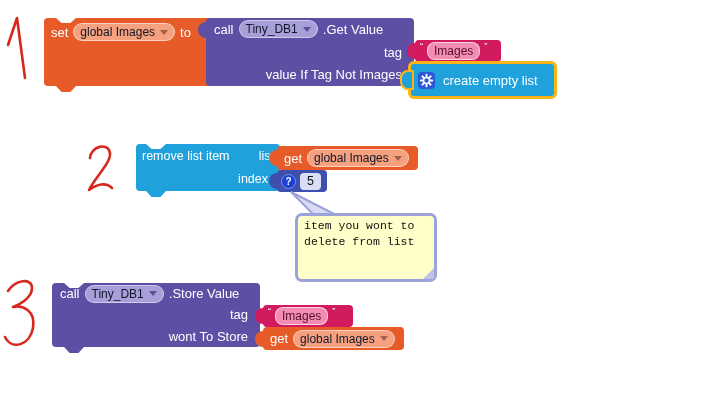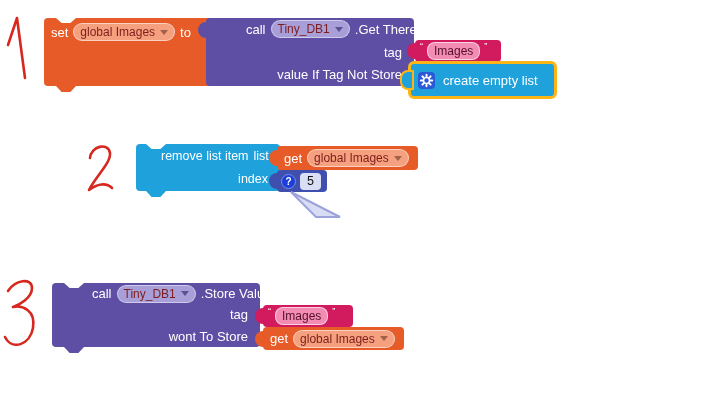--- a/index.html
+++ b/index.html
@@ -1,38 +1,38 @@
 <!DOCTYPE html>
 <html style="--canvas: #FFFFFF; --orange: #E65B27; --orange-field: #F5A07E; --purple: #5E4FA5; --purple-field: #A89FD8; --magenta: #D21A5E; --magenta-field: #F28CB2; --magenta-text: #55102A; --cyan: #1FA1DC; --indigo: #3E4FAD; --indigo-field: #DADEF5; --gold: #FDB515; --gear-blue: #2B59D8; --qmark-blue: #1B3FD8; --comment-bg: #FFFFC9; --comment-border: #9CA3DB; --comment-tail: #D9DCF5; --annotation-red: #D6281E;"><head>
 <meta charset="utf-8">
 <style>
   html,body{margin:0;padding:0;background:#fff;}
   .canvas{position:relative;width:708px;height:401px;background:var(--canvas,#fff);overflow:hidden;
           font-family:"Liberation Sans",sans-serif;font-size:13px;color:#fff;}
   .block{position:absolute;border-radius:4px;box-sizing:border-box;z-index:1;}
   .bg-orange{background:var(--orange);}
-  .bg-purple{background:var(--purple);padding-left:32px;}
+  .bg-purple{background:var(--purple);}
   .bg-magenta{background:var(--magenta);}
   .bg-cyan{background:var(--cyan);}
   .bg-indigo{background:var(--indigo);}
   .vblock{z-index:2;display:flex;align-items:center;}
   .col{display:flex;flex-direction:column;}
   .col .row{flex:1;}
   .row{display:flex;align-items:center;gap:5px;padding:0 8px;white-space:nowrap;}
   .row.right{justify-content:flex-end;padding-right:12px;}
-  .row.split{justify-content:space-between;padding:0 25px;}
+  .row.split{justify-content:space-between;padding:0 6px;}
   .lbl{color:#fff;}
   .notch{position:absolute;top:0;left:12px;width:20px;height:5px;background:#fff;
          clip-path:polygon(0 0,100% 0,72% 100%,28% 100%);z-index:3;}
   .tab{position:absolute;top:100%;left:12px;width:20px;height:6px;
        clip-path:polygon(0 0,100% 0,72% 100%,28% 100%);}
   .plug{position:absolute;left:-8px;top:50%;transform:translateY(-50%);
         width:10px;height:16px;border-radius:8px 0 0 8px;}
   .field{display:inline-flex;align-items:center;gap:5px;border-radius:10px;
-         padding:1px 6px;font-size:12px;color:#7f1d1d;white-space:nowrap;}
+         padding:1px 6px;font-size:12px;color:#0f172a;white-space:nowrap;}
   .field.salmon{background:var(--orange-field);border:1px solid rgba(255,255,255,.5);}
   .field.lavender{background:var(--purple-field);border:1px solid rgba(255,255,255,.45);}
   .field.pinkish{background:var(--magenta-field);border:1px solid rgba(255,255,255,.6);
                  color:var(--magenta-text);border-radius:8px;}
   .tri{width:0;height:0;border-left:4px solid transparent;border-right:4px solid transparent;
        border-top:5px solid rgba(60,20,10,.45);}
   .tri.purple{border-top-color:rgba(50,40,110,.65);}
   .quote{color:#fff;font-size:9px;position:relative;top:-5px;}
   .selected{border:3px solid var(--gold);border-radius:6px;}
   .selected .plug{border:2px solid var(--gold);left:-11px;}
@@ -83,27 +83,27 @@
   </div>
 
   <div class="block bg-purple col" style="left:206px;top:18px;width:208px;height:68px;z-index:2;">
     <div class="plug" style="background:var(--purple);top:4px;transform:none;"></div>
     <div class="row">
       <span class="lbl">call</span>
       <span class="field lavender">
         <span>Tiny_DB1</span>
         <span class="tri purple"></span>
       </span>
-      <span class="lbl">.Get There</span>
+      <span class="lbl">.Get Value</span>
     </div>
     <div class="row right">
       <span class="lbl">tag</span>
     </div>
     <div class="row right">
-      <span class="lbl">value If Tag Not Store</span>
+      <span class="lbl">value If Tag Not Images</span>
     </div>
   </div>
 
   <div class="block bg-magenta vblock" style="left:415px;top:40px;width:86px;height:22px;padding:0 5px;gap:4px;">
     <div class="plug" style="background:var(--magenta);"></div>
     <span class="quote">“</span>
     <span class="field pinkish">Images</span>
     <span class="quote">”</span>
   </div>
 
@@ -151,20 +151,25 @@
   <div class="block bg-indigo vblock" style="left:277px;top:170px;width:50px;height:22px;padding:0 4px;gap:4px;">
     <div class="plug" style="background:var(--indigo);"></div>
     <span class="qmark">?</span>
     <span class="numfield">5</span>
   </div>
 
   <svg class="tailsvg" style="left:282px;top:190px;" width="62" height="30" viewBox="0 0 62 30">
     <polygon points="9,2 34,27 58,27" fill="var(--comment-tail)" stroke="var(--comment-border)" stroke-width="2"></polygon>
   </svg>
 
+  <div class="comment" style="left:295px;top:213px;width:142px;height:69px;">
+    <div>item you wont to</div>
+    <div>delete from list</div>
+    <div class="resize-handle"></div>
+  </div>
 
   <div class="block bg-purple col" style="left:52px;top:283px;width:208px;height:64px;">
     <div class="notch"></div>
     <div class="row">
       <span class="lbl">call</span>
       <span class="field lavender">
         <span>Tiny_DB1</span>
         <span class="tri purple"></span>
       </span>
       <span class="lbl">.Store Value</span>

